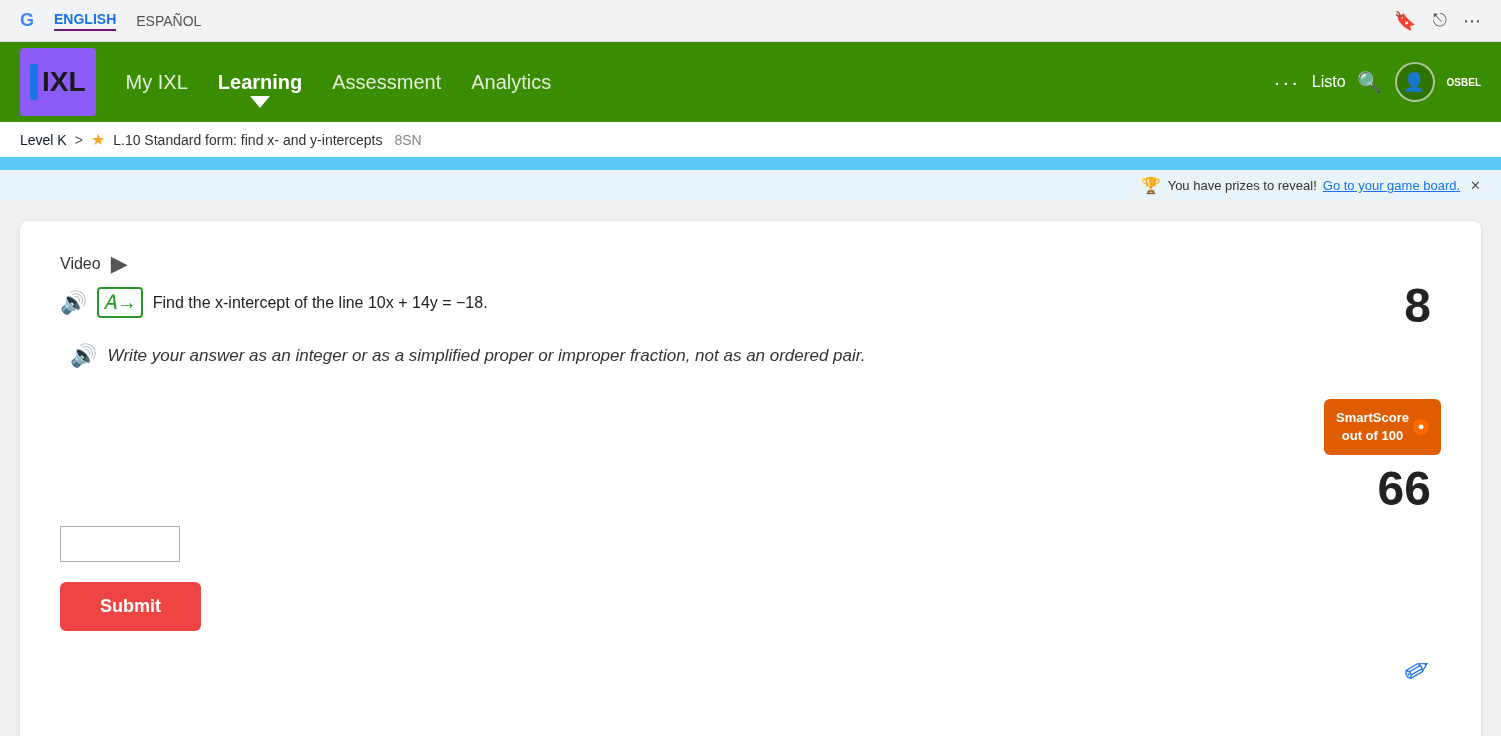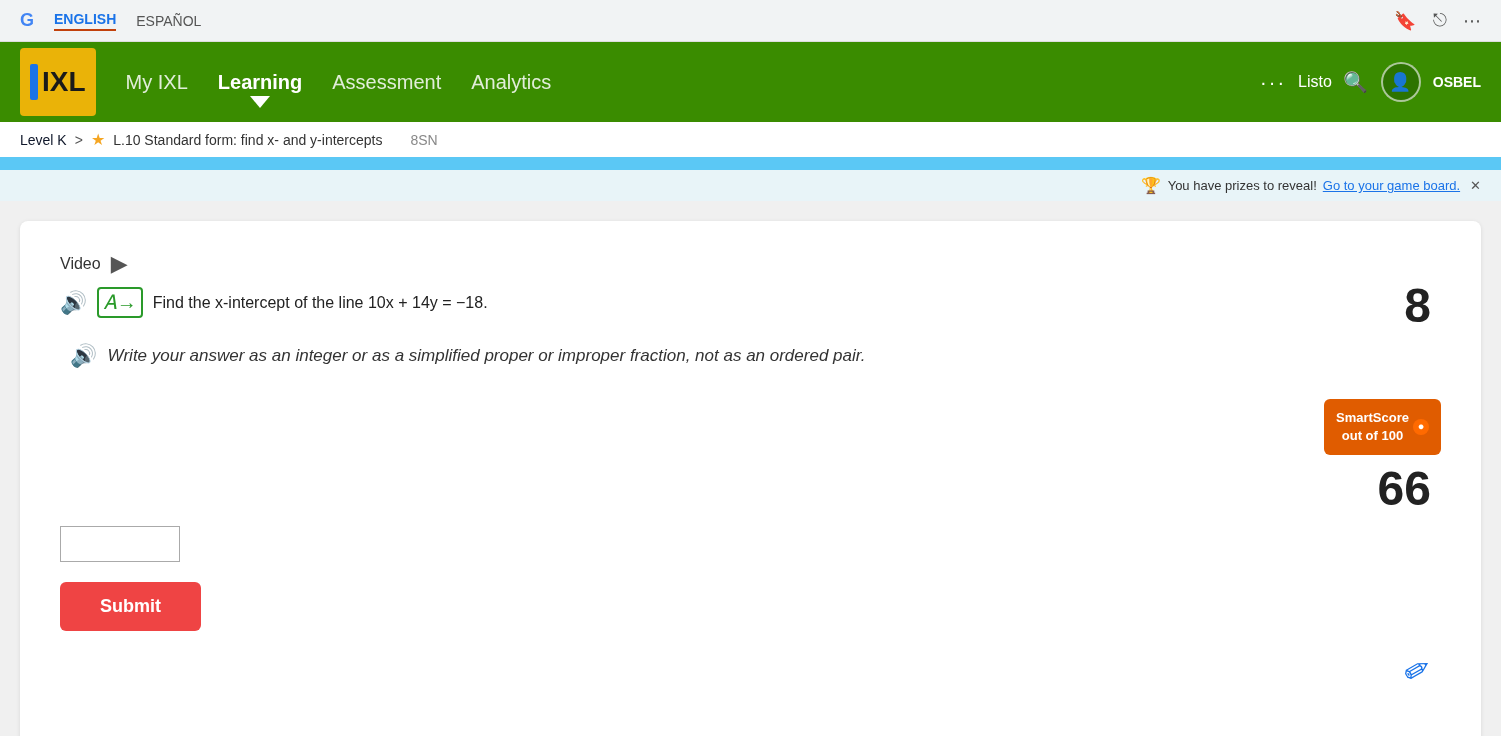--- a/index.html
+++ b/index.html
@@ -17,21 +17,21 @@
     }
     .browser-top-left {
       display: flex;
       gap: 20px;
       align-items: center;
     }
     .lang-en {
       color: #1a73e8;
       font-weight: bold;
       font-size: 14px;
-      border-bottom: 2px solid #c2410c;
+      border-bottom: 2px solid #701a75;
       padding-bottom: 2px;
       cursor: pointer;
     }
     .lang-es {
       color: #555;
       font-size: 14px;
       cursor: pointer;
     }
     .browser-top-right {
       display: flex;
@@ -53,21 +53,21 @@
     
     .nav-bar {
       background: #3a8c00;
       height: 80px;
       display: flex;
       align-items: center;
       padding: 0 20px;
       gap: 0;
     }
     .logo-box {
-      background: #eab308;
+      background: #8b5cf6;
       padding: 16px 10px;
       border-radius: 4px;
       display: flex;
       align-items: center;
       margin-right: 30px;
     }
     .logo-bar {
       width: 8px;
       height: 36px;
       background: #1a73e8;
@@ -138,21 +138,21 @@
       height: 40px;
       display: flex;
       align-items: center;
       justify-content: center;
       color: white;
       font-size: 18px;
       cursor: pointer;
     }
     .username-label {
       color: white;
-      font-size: 14px;
+      font-size: 10px;
       font-weight: bold;
     }
 
     
     .breadcrumb-bar {
       background: white;
       padding: 8px 20px;
       display: flex;
       align-items: center;
       gap: 8px;
@@ -170,21 +170,21 @@
     .star-icon {
       color: #f5a623;
       font-size: 16px;
     }
     .breadcrumb-current {
       color: #333;
       font-weight: 500;
     }
     .skill-code {
       color: #888;
-      margin-left: 20px;
+      margin-left: 4px;
     }
 
     
     .prize-bar {
       background: #e8f4f8;
       padding: 6px 20px;
       display: flex;
       align-items: center;
       justify-content: flex-end;
       gap: 6px;

